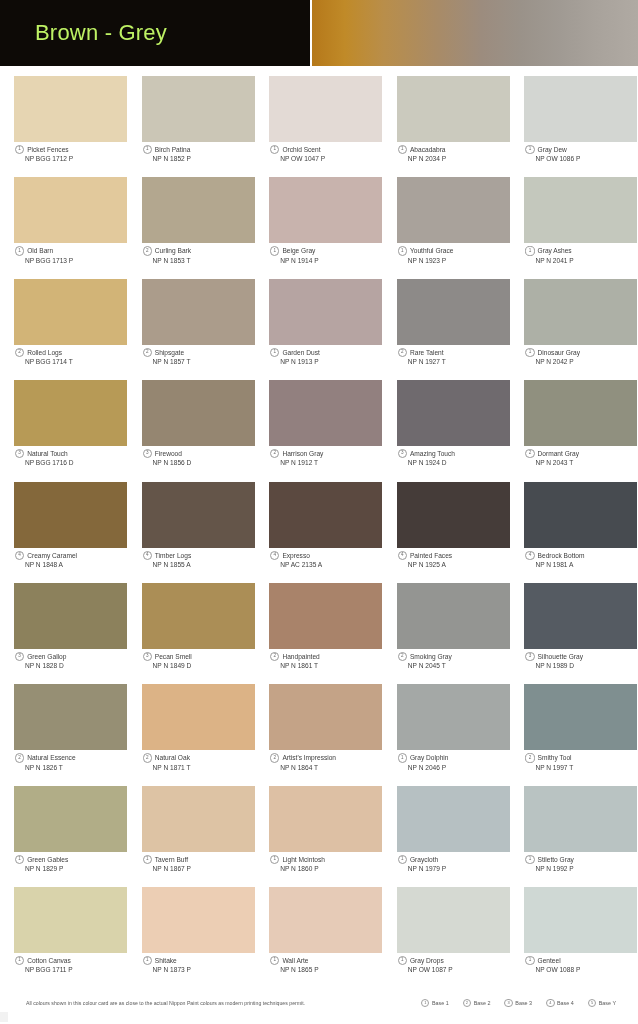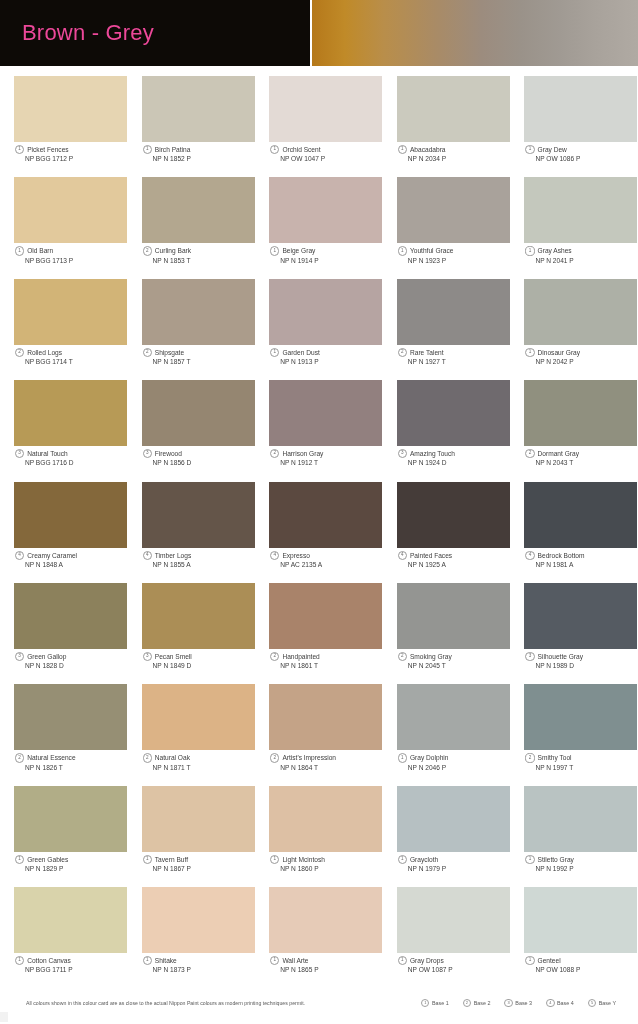--- a/index.html
+++ b/index.html
@@ -34,25 +34,26 @@
   }
   #header-title-block {
     width: 310px;
     background: #0d0a06;
     display: flex;
     align-items: center;
     padding-left: 22px;
     box-sizing: border-box;
   }
   #header-title {
-    color: #ec4899;
+    color: #bef264;
     font-size: 22px;
     font-weight: 400;
     letter-spacing: 0.2px;
     line-height: 1;
+    margin-left: 13px;
   }
   #header-gradient {
     flex: 1;
     background: linear-gradient(
       to right,
       #b5781a 0%,
       #c08a28 10%,
       #b98e4a 22%,
       #a98b66 38%,
       #9c8c7e 52%,

